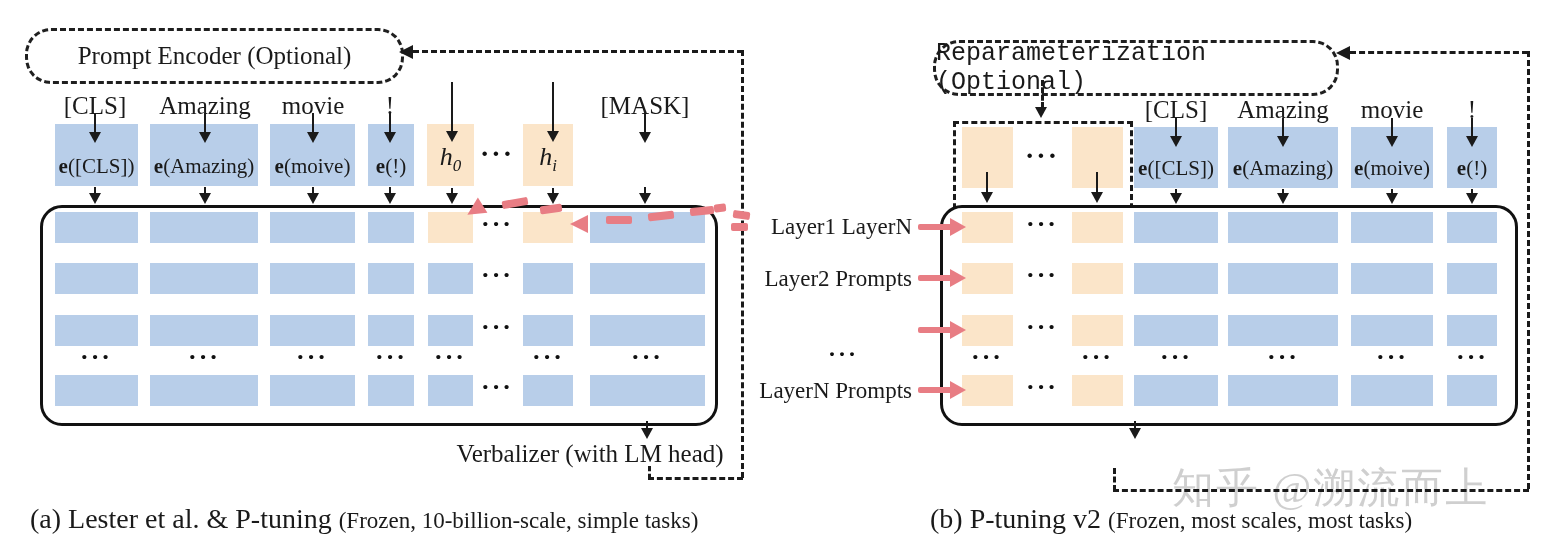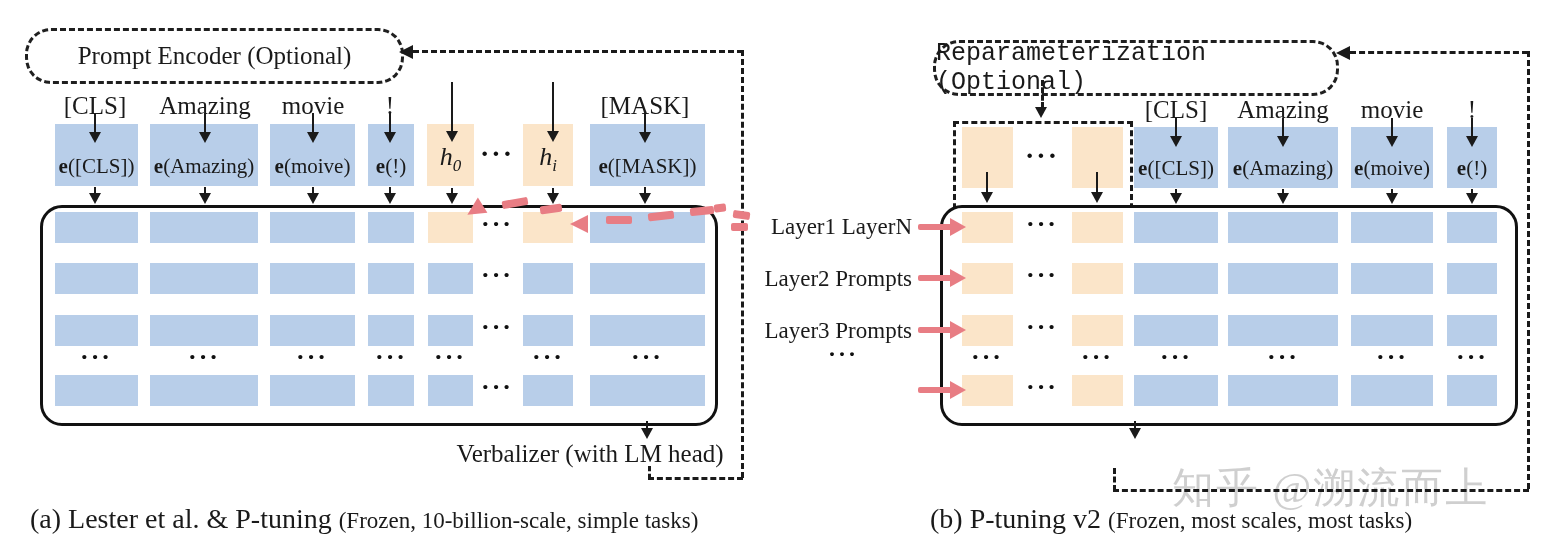--- a/index.html
+++ b/index.html
@@ -70,36 +70,33 @@
   <div class="ebox blue" style="left:368px;width:46px;">
     <span><span class="pre">e</span><span>(!)</span></span>
   </div>
   <div class="ebox orange hbox" style="left:427px;width:47px;">
     <span><span>h</span><sub>0</sub></span>
   </div>
   <div class="dots" style="left:497px;top:146px;font-size:28px;">···</div>
   <div class="ebox orange hbox" style="left:523px;width:50px;text-align:right;">
     <span><span>h</span><sub>i</sub></span>
   </div>
-  <div class="ebox blue" style="left:590px;width:115px;">
-    <span><span class="pre">e</span><span>([MASK])</span></span>
-  </div>
 
   <div class="tbox" style="left:40px;top:205px;width:672px;height:215px;"></div>
 
   <div class="outlab" style="left:455px;top:440px;width:270px;">Verbalizer (with LM head)</div>
 
   <div class="caption" style="left:30px;top:503px;width:590px;">
     <span class="main">(a) Lester et al. &amp; P-tuning </span><span class="sub">(Frozen, 10-billion-scale, simple tasks)</span>
   </div>
 
   <div class="layerlab" style="left:752px;top:214px;">Layer1 LayerN</div>
   <div class="layerlab" style="left:752px;top:266px;">Layer2 Prompts</div>
-  <div class="layerlab" style="left:752px;top:318px;">Layer3 Prompts</div>
   <div class="dots" style="left:843px;top:346px;font-size:24px;">···</div>
+  <div class="layerlab" style="left:752px;top:378px;">LayerN Prompts</div>
 
   <div class="capsule" style="left:933px;top:40px;width:400px;height:50px;font-family:Liberation Mono, monospace;">
     <span>Reparameterization (Optional)</span>
   </div>
 
   <div class="dashedrect" style="left:953px;top:121px;width:174px;height:292px;"></div>
 
   <div class="ebox orange" style="left:962px;width:51px;top:127px;height:61px;"></div>
   <div class="dots" style="left:1042px;top:148px;font-size:28px;">···</div>
   <div class="ebox orange" style="left:1072px;width:51px;top:127px;height:61px;"></div>

